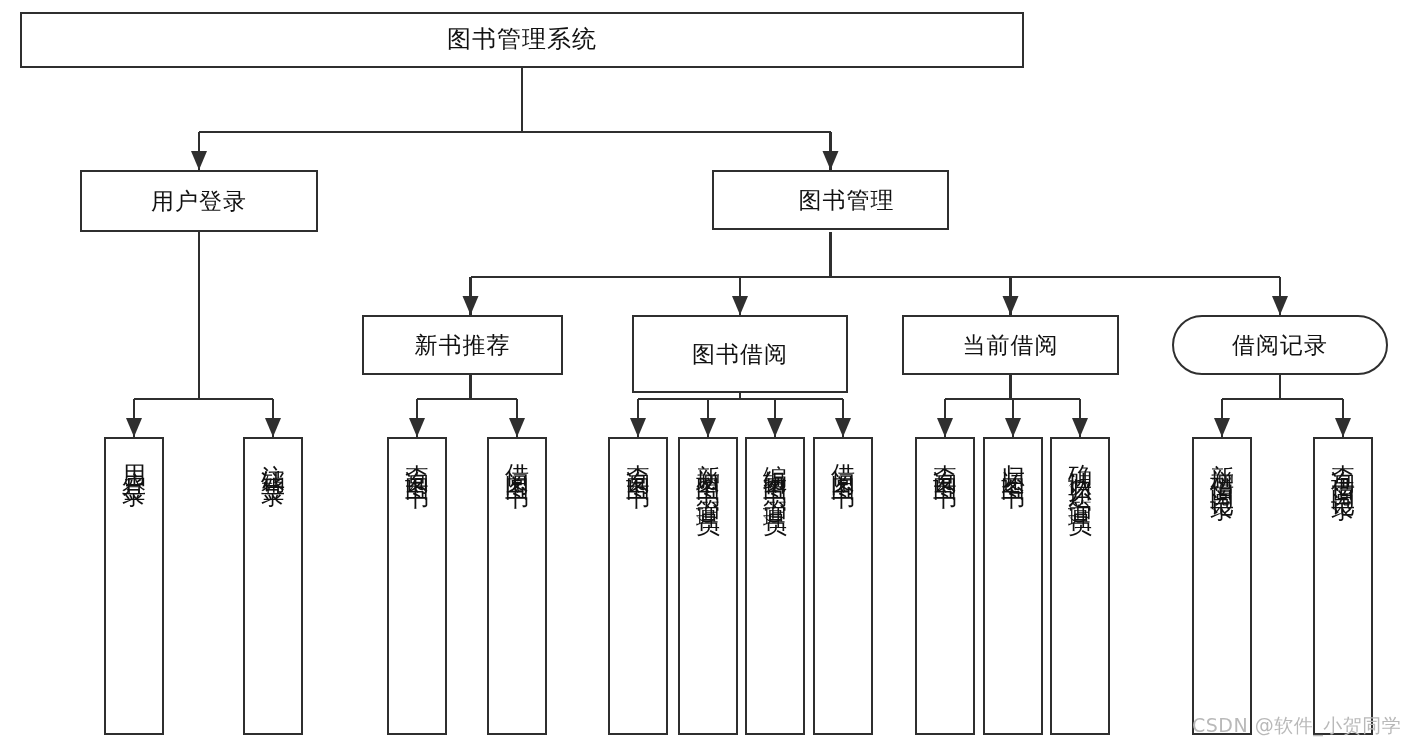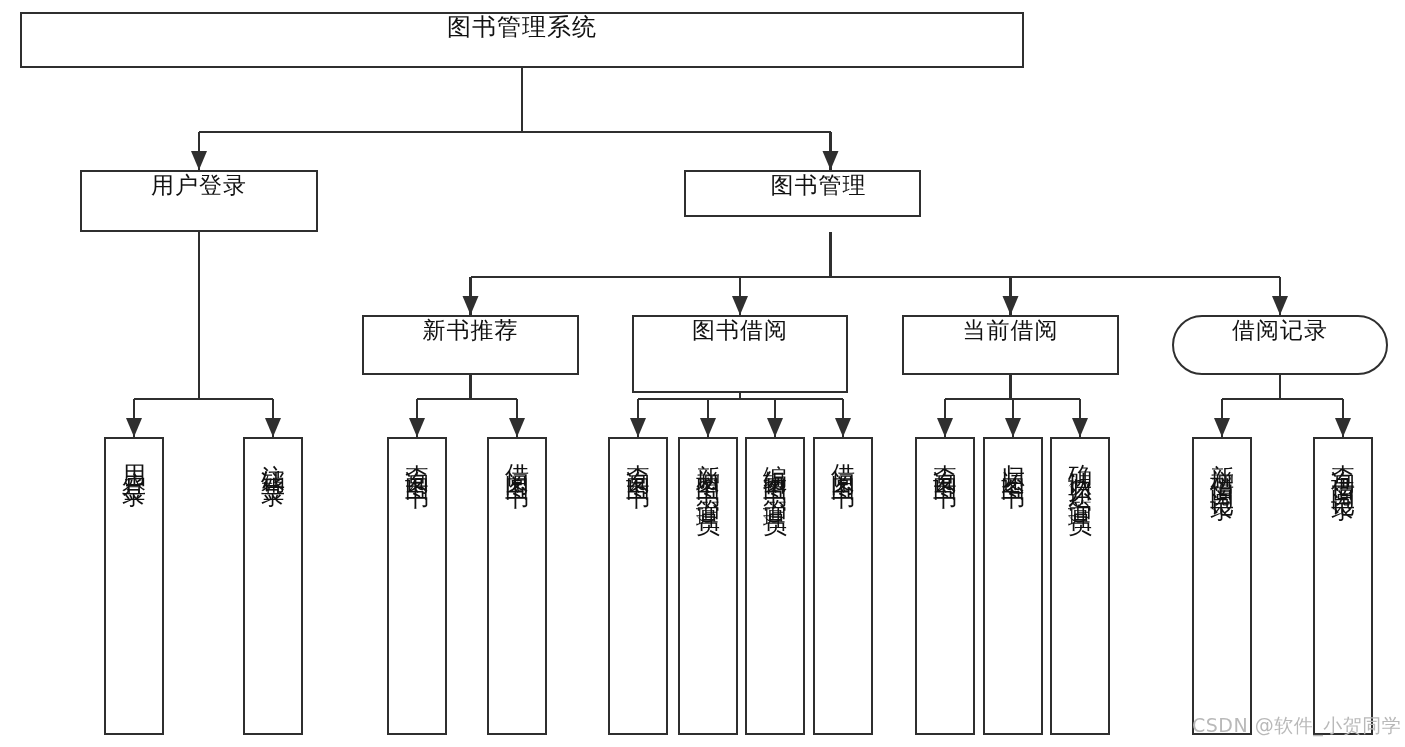--- a/index.html
+++ b/index.html
@@ -10,21 +10,21 @@
   }
   #diagram-root{position:relative;width:1405px;height:747px;background:#fff;}
   svg#wires{position:absolute;left:0;top:0;width:1405px;height:747px;}
 
   .node{
     position:absolute;
     box-sizing:border-box;
     background:#ffffff;
     border:2.5px solid #2f2f2f;
     display:flex;
-    align-items:flex-start;
+    align-items:center;
     justify-content:center;
     color:#000;
   }
   .node .label{
     font-size:23px;
     line-height:1.15;
     letter-spacing:1px;
     white-space:nowrap;
     color:#111;
   }
@@ -113,24 +113,24 @@
       <polygon points="1335,418 1351,418 1343,437" fill="#2f2f2f"></polygon>
     </svg>
 
   <div id="nodes">
       <div class="node root" style="left: 20px; top: 12px; width: 1004px; height: 56px;">
         <span class="label">图书管理系统</span>
       </div>
       <div class="node branch" style="left: 80px; top: 170px; width: 238px; height: 62px;">
         <span class="label">用户登录</span>
       </div>
-      <div class="node branch" style="left: 684px; top: 170px; width: 237px; height: 47px; padding-left: 32px;">
+      <div class="node branch" style="left: 712px; top: 170px; width: 237px; height: 60px; padding-left: 32px;">
         <span class="label">图书管理</span>
       </div>
-      <div class="node branch" style="left: 362px; top: 315px; width: 217px; height: 60px;">
+      <div class="node branch" style="left: 362px; top: 315px; width: 201px; height: 60px;">
         <span class="label">新书推荐</span>
       </div>
       <div class="node branch" style="left: 632px; top: 315px; width: 216px; height: 78px;">
         <span class="label">图书借阅</span>
       </div>
       <div class="node branch" style="left: 902px; top: 315px; width: 217px; height: 60px;">
         <span class="label">当前借阅</span>
       </div>
       <div class="node branch" style="left: 1172px; top: 315px; width: 216px; height: 60px; border-radius: 30px;">
         <span class="label">借阅记录</span>

